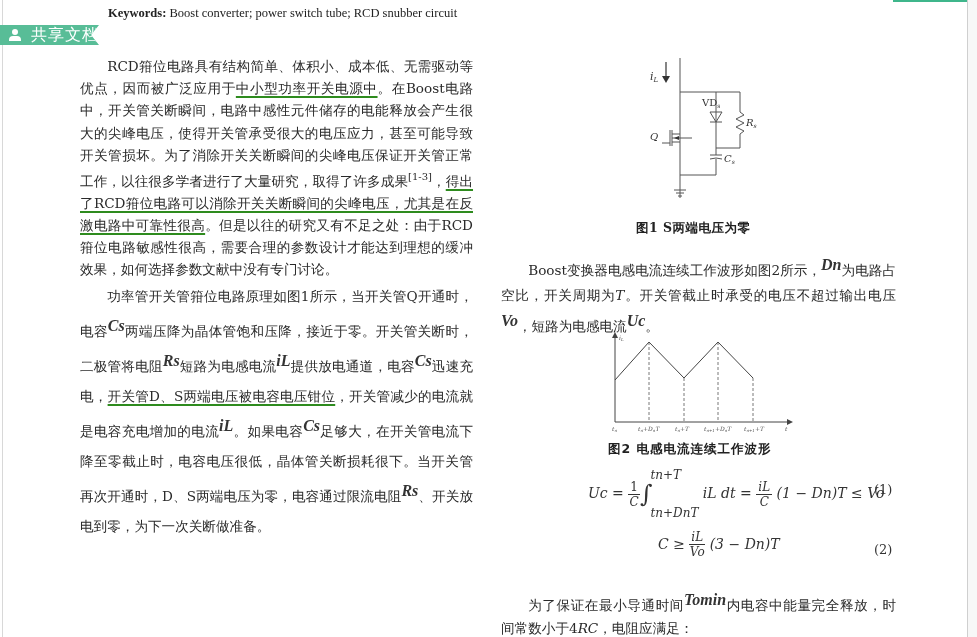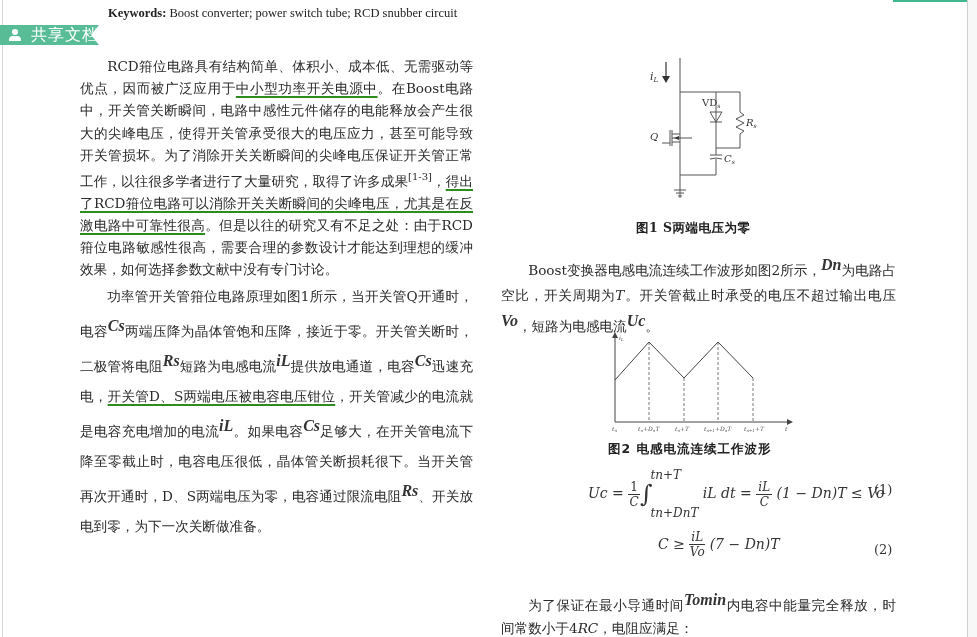--- a/index.html
+++ b/index.html
@@ -171,21 +171,21 @@
     <span class="frac" style="font-style:italic;"><span class="n" style="font-style:normal;">1</span><span class="d">C</span></span><span class="int">∫</span><span class="limits"><span>tn+T</span><span style="margin-top:24px;">tn+DnT</span></span>
     <span>iL dt</span> =
     <span class="frac"><span class="n">iL</span><span class="d">C</span></span>
     <span>(1 − Dn)T ≤ Vo</span>
   </div>
   <div class="eq-num" style="left:874px; top:482px;">(1)</div>
 
   <div class="eq" style="left:658px; top:530px;">
     <span>C ≥</span>
     <span class="frac"><span class="n">iL</span><span class="d">Vo</span></span>
-    <span>(7 − Dn)T</span>
+    <span>(3 − Dn)T</span>
   </div>
   <div class="eq-num" style="left:874px; top:542px;">(2)</div>
 
   <div class="col-right" style="top:588px;">
     <p class="indent" style="line-height:23px;">
       <span>为了保证在最小导通时间</span><span class="math-inline">Tomin</span><span>内电容中能量完全释放，时间常数小于4</span><i>RC</i><span>，电阻应满足：</span>
     </p>
   </div>
 </div>
 

